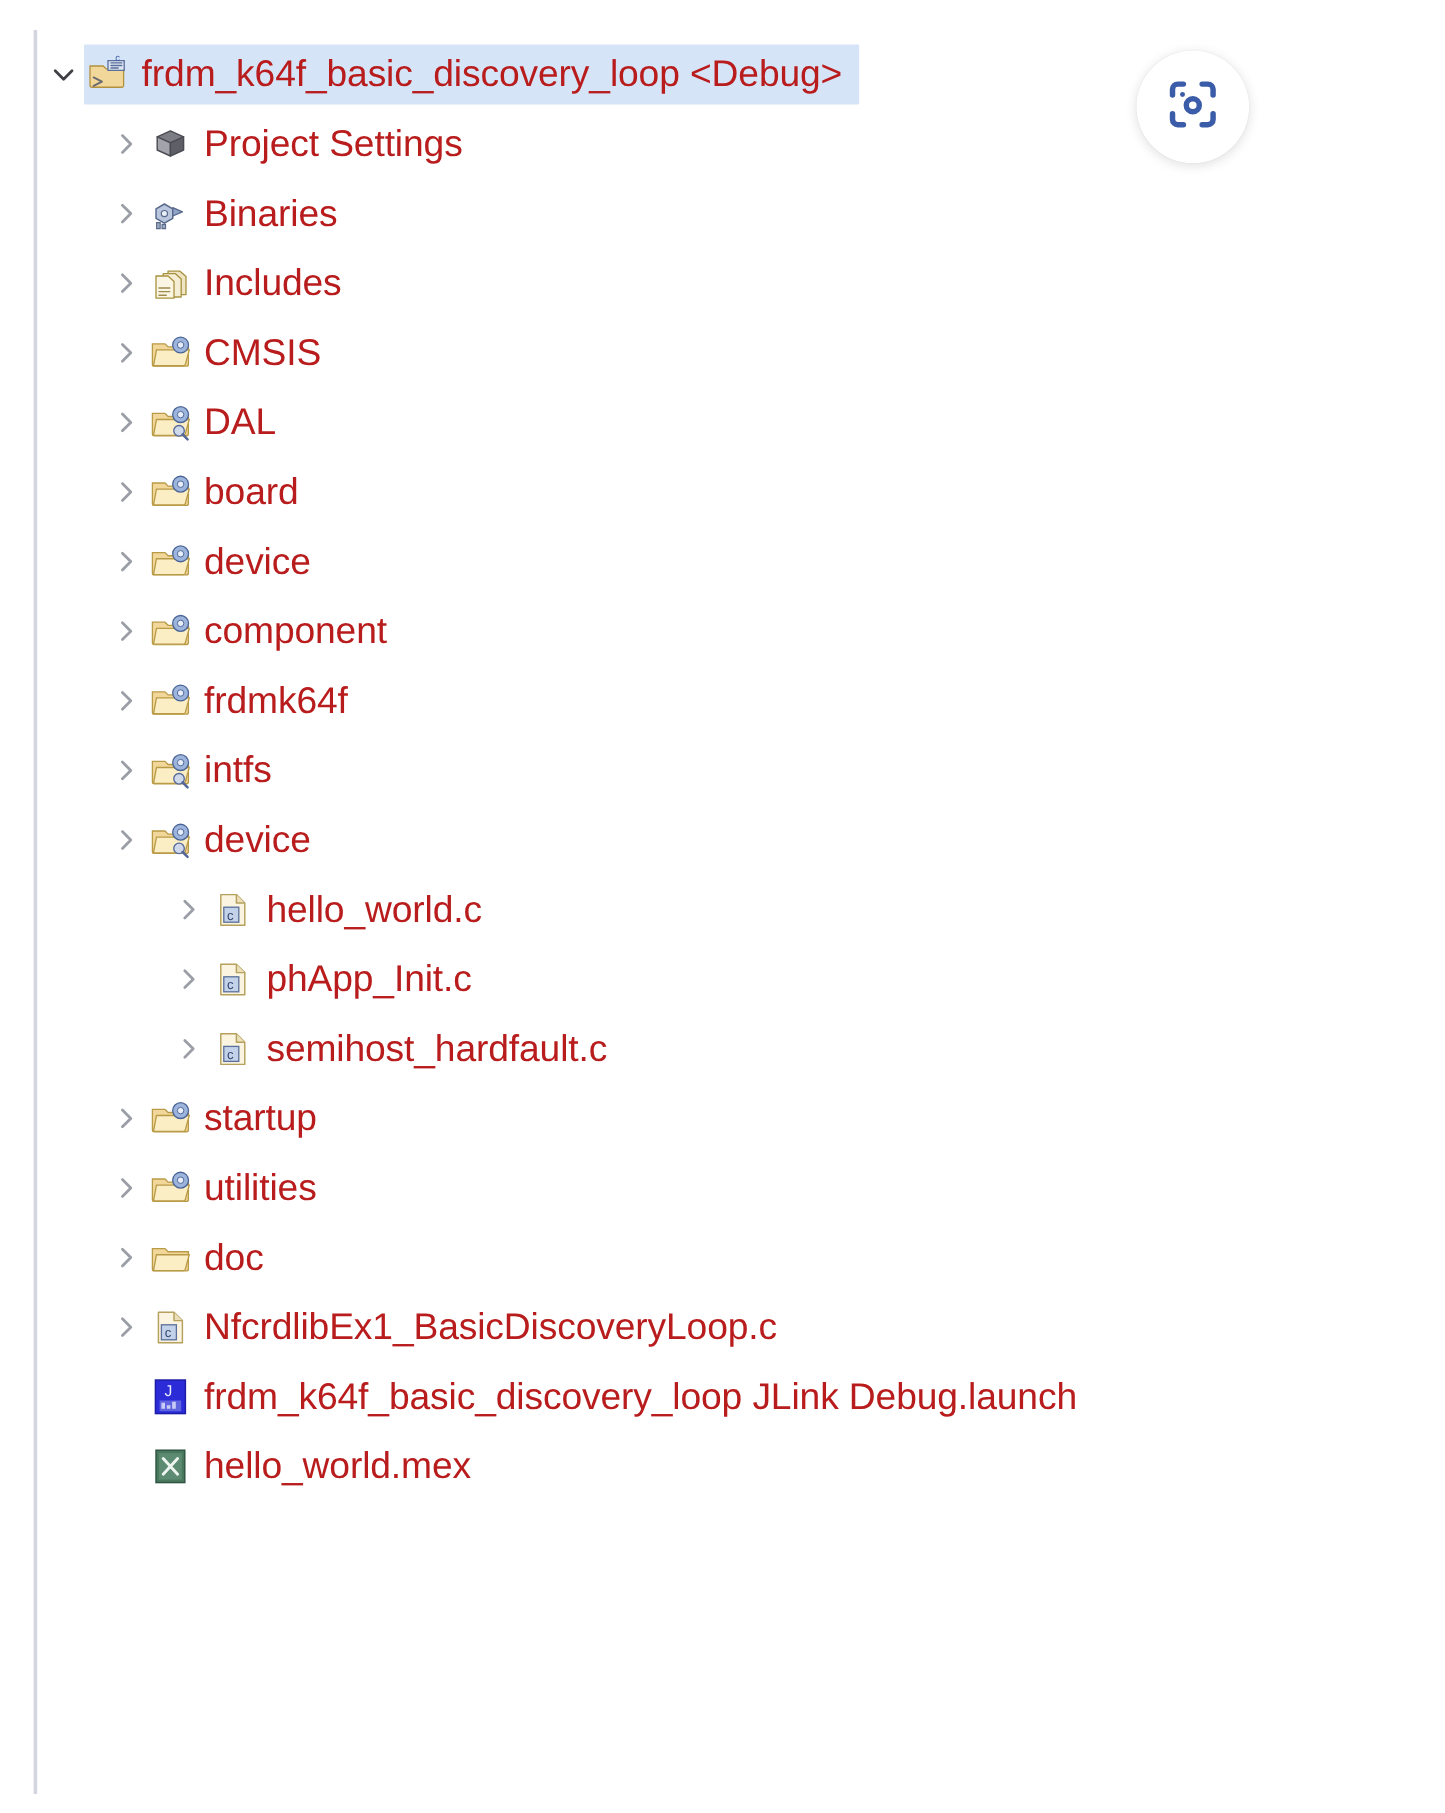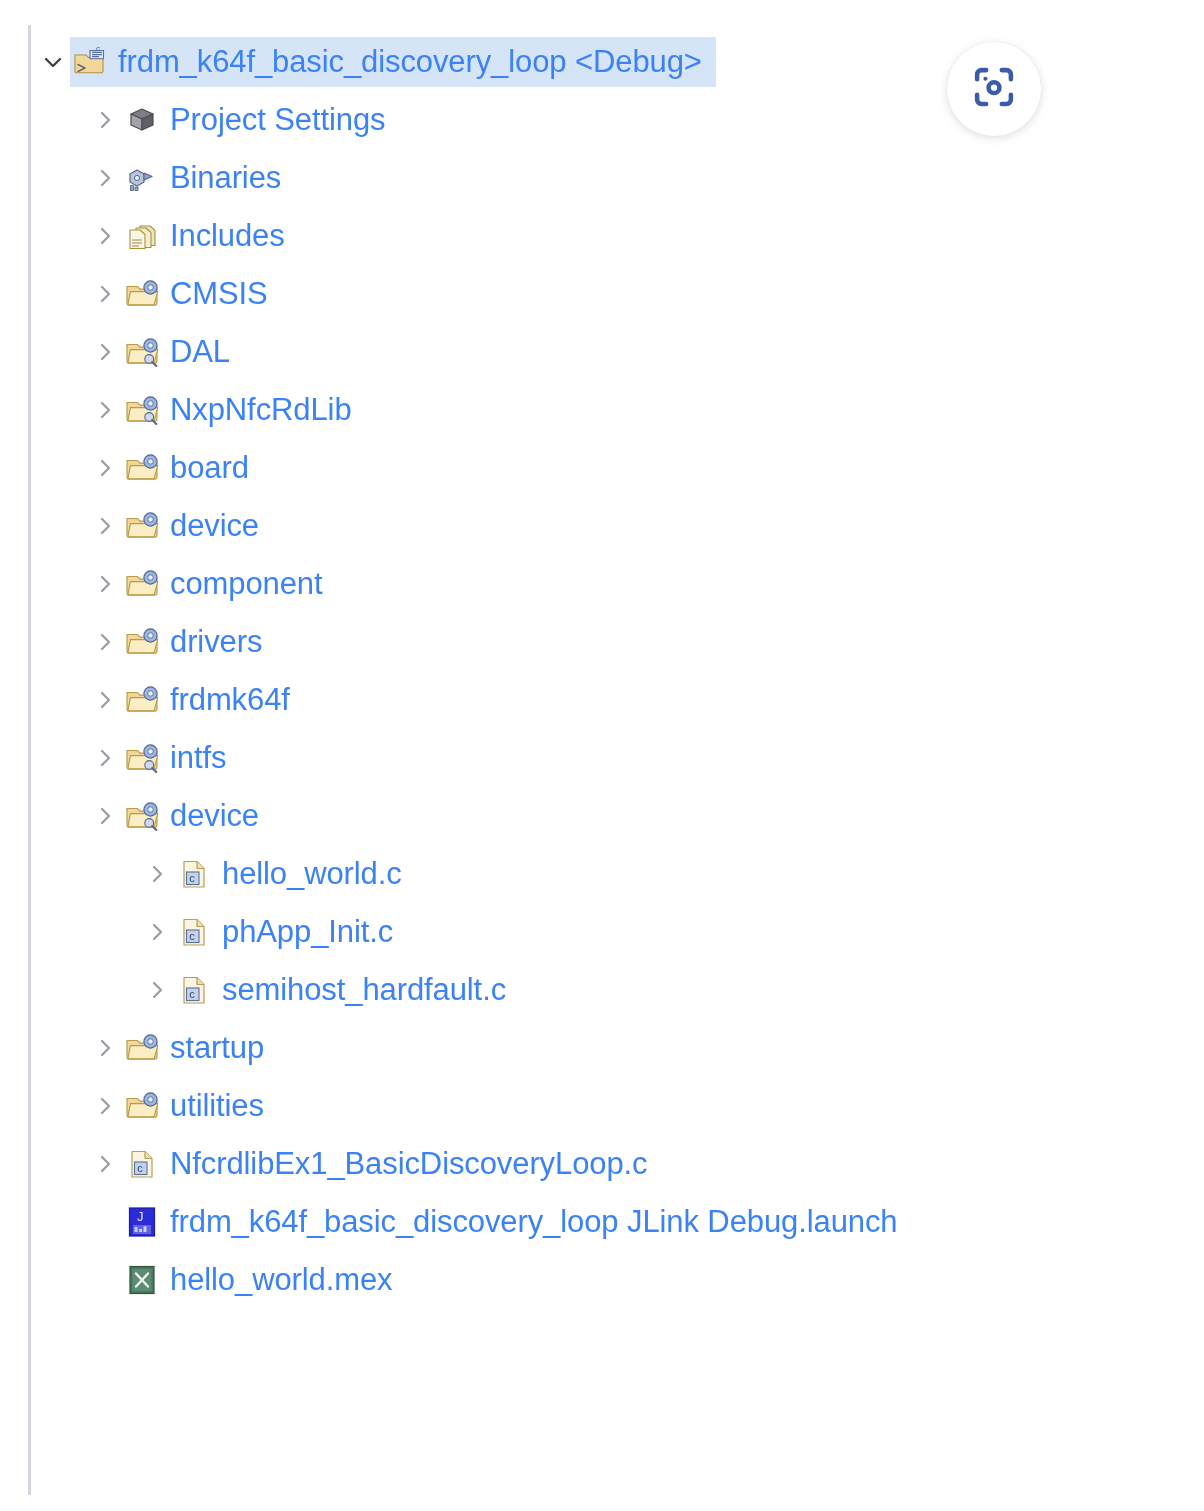--- a/index.html
+++ b/index.html
@@ -78,21 +78,21 @@
     display: flex;
     align-items: center;
     justify-content: center;
     margin-right: 8px;
   }
   .icon svg { display: block; }
 
   .label {
     font-size: 31px;
     line-height: 34px;
-    color: #3b82f6;
+    color: #b91c1c;
     letter-spacing: -0.1px;
   }
 
   
   .lens-btn {
     position: absolute;
     left: 947px;
     top: 42px;
     width: 94px;
     height: 94px;
@@ -222,39 +222,20 @@
         <svg width="22" height="22" viewBox="0 0 22 22" fill="none" stroke="currentColor" stroke-width="2.3" stroke-linecap="round" stroke-linejoin="round">
           <path d="M8 4l7 7-7 7"></path>
         </svg>
       </div>
       <div class="icon">
         <svg width="36" height="36" viewBox="0 0 36 36">
           <path d="M3 10.5h10.5l2.6 2.6H33v14.4a1.6 1.6 0 0 1-1.6 1.6H4.6A1.6 1.6 0 0 1 3 27.5z" fill="#f2d79a" stroke="#b99a46" stroke-width="1.1"></path>
           <path d="M6.4 15.6h27.3l-3.2 11.8a1.9 1.9 0 0 1-1.8 1.4H3.9z" fill="#fbeec4" stroke="#b99a46" stroke-width="1.1"></path>
           <circle cx="26.5" cy="11.5" r="6.6" fill="#9db4dc" stroke="#4a6596" stroke-width="1.1"></circle>
           <circle cx="26.5" cy="11.5" r="2.7" fill="#e7eef9" stroke="#4a6596" stroke-width="0.8"></circle>
-          <circle cx="25.2" cy="25.0" r="4.4" fill="#cfd9ea" stroke="#54679a" stroke-width="1.1"></circle>
-          <path d="M28.2 28.0l4.1 4.1" stroke="#54679a" stroke-width="2.1" stroke-linecap="round"></path>
-        </svg>
-      </div>
-      <div class="label">NxpNfcRdLib</div>
-    </div>
-    <div class="row">
-      <div class="indent-1"></div>
-      <div class="twisty">
-        <svg width="22" height="22" viewBox="0 0 22 22" fill="none" stroke="currentColor" stroke-width="2.3" stroke-linecap="round" stroke-linejoin="round">
-          <path d="M8 4l7 7-7 7"></path>
-        </svg>
-      </div>
-      <div class="icon">
-        <svg width="36" height="36" viewBox="0 0 36 36">
-          <path d="M3 10.5h10.5l2.6 2.6H33v14.4a1.6 1.6 0 0 1-1.6 1.6H4.6A1.6 1.6 0 0 1 3 27.5z" fill="#f2d79a" stroke="#b99a46" stroke-width="1.1"></path>
-          <path d="M6.4 15.6h27.3l-3.2 11.8a1.9 1.9 0 0 1-1.8 1.4H3.9z" fill="#fbeec4" stroke="#b99a46" stroke-width="1.1"></path>
-          <circle cx="26.5" cy="11.5" r="6.6" fill="#9db4dc" stroke="#4a6596" stroke-width="1.1"></circle>
-          <circle cx="26.5" cy="11.5" r="2.7" fill="#e7eef9" stroke="#4a6596" stroke-width="0.8"></circle>
         </svg>
       </div>
       <div class="label">board</div>
     </div>
     <div class="row">
       <div class="indent-1"></div>
       <div class="twisty">
         <svg width="22" height="22" viewBox="0 0 22 22" fill="none" stroke="currentColor" stroke-width="2.3" stroke-linecap="round" stroke-linejoin="round">
           <path d="M8 4l7 7-7 7"></path>
         </svg>
@@ -278,37 +259,20 @@
       </div>
       <div class="icon">
         <svg width="36" height="36" viewBox="0 0 36 36">
           <path d="M3 10.5h10.5l2.6 2.6H33v14.4a1.6 1.6 0 0 1-1.6 1.6H4.6A1.6 1.6 0 0 1 3 27.5z" fill="#f2d79a" stroke="#b99a46" stroke-width="1.1"></path>
           <path d="M6.4 15.6h27.3l-3.2 11.8a1.9 1.9 0 0 1-1.8 1.4H3.9z" fill="#fbeec4" stroke="#b99a46" stroke-width="1.1"></path>
           <circle cx="26.5" cy="11.5" r="6.6" fill="#9db4dc" stroke="#4a6596" stroke-width="1.1"></circle>
           <circle cx="26.5" cy="11.5" r="2.7" fill="#e7eef9" stroke="#4a6596" stroke-width="0.8"></circle>
         </svg>
       </div>
       <div class="label">component</div>
-    </div>
-    <div class="row">
-      <div class="indent-1"></div>
-      <div class="twisty">
-        <svg width="22" height="22" viewBox="0 0 22 22" fill="none" stroke="currentColor" stroke-width="2.3" stroke-linecap="round" stroke-linejoin="round">
-          <path d="M8 4l7 7-7 7"></path>
-        </svg>
-      </div>
-      <div class="icon">
-        <svg width="36" height="36" viewBox="0 0 36 36">
-          <path d="M3 10.5h10.5l2.6 2.6H33v14.4a1.6 1.6 0 0 1-1.6 1.6H4.6A1.6 1.6 0 0 1 3 27.5z" fill="#f2d79a" stroke="#b99a46" stroke-width="1.1"></path>
-          <path d="M6.4 15.6h27.3l-3.2 11.8a1.9 1.9 0 0 1-1.8 1.4H3.9z" fill="#fbeec4" stroke="#b99a46" stroke-width="1.1"></path>
-          <circle cx="26.5" cy="11.5" r="6.6" fill="#9db4dc" stroke="#4a6596" stroke-width="1.1"></circle>
-          <circle cx="26.5" cy="11.5" r="2.7" fill="#e7eef9" stroke="#4a6596" stroke-width="0.8"></circle>
-        </svg>
-      </div>
-      <div class="label">drivers</div>
     </div>
     <div class="row">
       <div class="indent-1"></div>
       <div class="twisty">
         <svg width="22" height="22" viewBox="0 0 22 22" fill="none" stroke="currentColor" stroke-width="2.3" stroke-linecap="round" stroke-linejoin="round">
           <path d="M8 4l7 7-7 7"></path>
         </svg>
       </div>
       <div class="icon">
         <svg width="36" height="36" viewBox="0 0 36 36">
@@ -435,20 +399,35 @@
       </div>
       <div class="icon">
         <svg width="36" height="36" viewBox="0 0 36 36">
           <path d="M3 10.5h10.5l2.6 2.6H33v14.4a1.6 1.6 0 0 1-1.6 1.6H4.6A1.6 1.6 0 0 1 3 27.5z" fill="#f2d79a" stroke="#b99a46" stroke-width="1.1"></path>
           <path d="M6.4 15.6h27.3l-3.2 11.8a1.9 1.9 0 0 1-1.8 1.4H3.9z" fill="#fbeec4" stroke="#b99a46" stroke-width="1.1"></path>
           <circle cx="26.5" cy="11.5" r="6.6" fill="#9db4dc" stroke="#4a6596" stroke-width="1.1"></circle>
           <circle cx="26.5" cy="11.5" r="2.7" fill="#e7eef9" stroke="#4a6596" stroke-width="0.8"></circle>
         </svg>
       </div>
       <div class="label">utilities</div>
+    </div>
+    <div class="row">
+      <div class="indent-1"></div>
+      <div class="twisty">
+        <svg width="22" height="22" viewBox="0 0 22 22" fill="none" stroke="currentColor" stroke-width="2.3" stroke-linecap="round" stroke-linejoin="round">
+          <path d="M8 4l7 7-7 7"></path>
+        </svg>
+      </div>
+      <div class="icon">
+        <svg width="36" height="36" viewBox="0 0 36 36">
+          <path d="M3 10.5h10.5l2.6 2.6H33v14.4a1.6 1.6 0 0 1-1.6 1.6H4.6A1.6 1.6 0 0 1 3 27.5z" fill="#f2d79a" stroke="#b99a46" stroke-width="1.1"></path>
+          <path d="M6.4 15.6h27.3l-3.2 11.8a1.9 1.9 0 0 1-1.8 1.4H3.9z" fill="#fbeec4" stroke="#b99a46" stroke-width="1.1"></path>
+        </svg>
+      </div>
+      <div class="label">doc</div>
     </div>
     <div class="row">
       <div class="indent-1"></div>
       <div class="twisty">
         <svg width="22" height="22" viewBox="0 0 22 22" fill="none" stroke="currentColor" stroke-width="2.3" stroke-linecap="round" stroke-linejoin="round">
           <path d="M8 4l7 7-7 7"></path>
         </svg>
       </div>
       <div class="icon">
         <svg width="36" height="36" viewBox="0 0 36 36">

